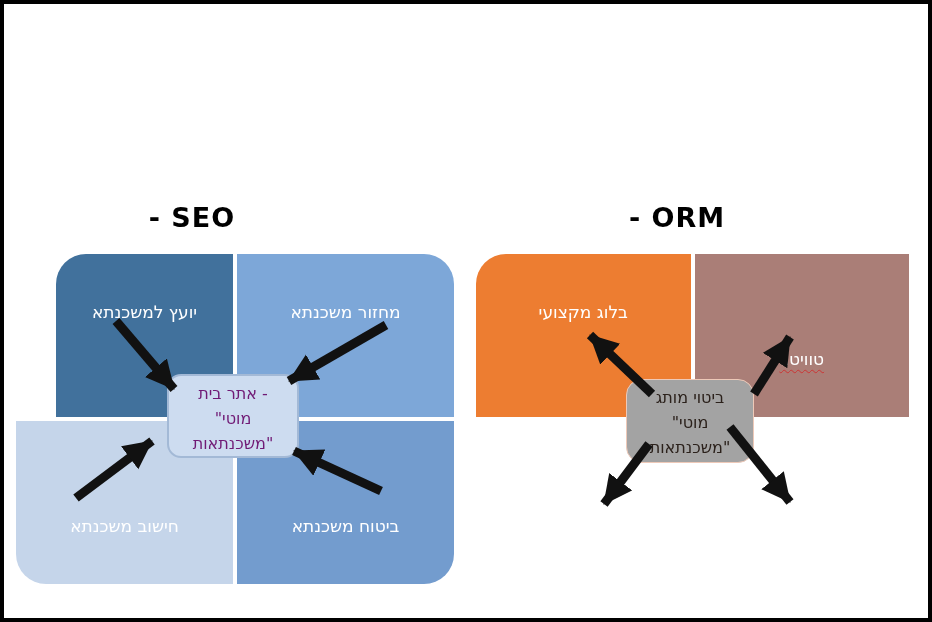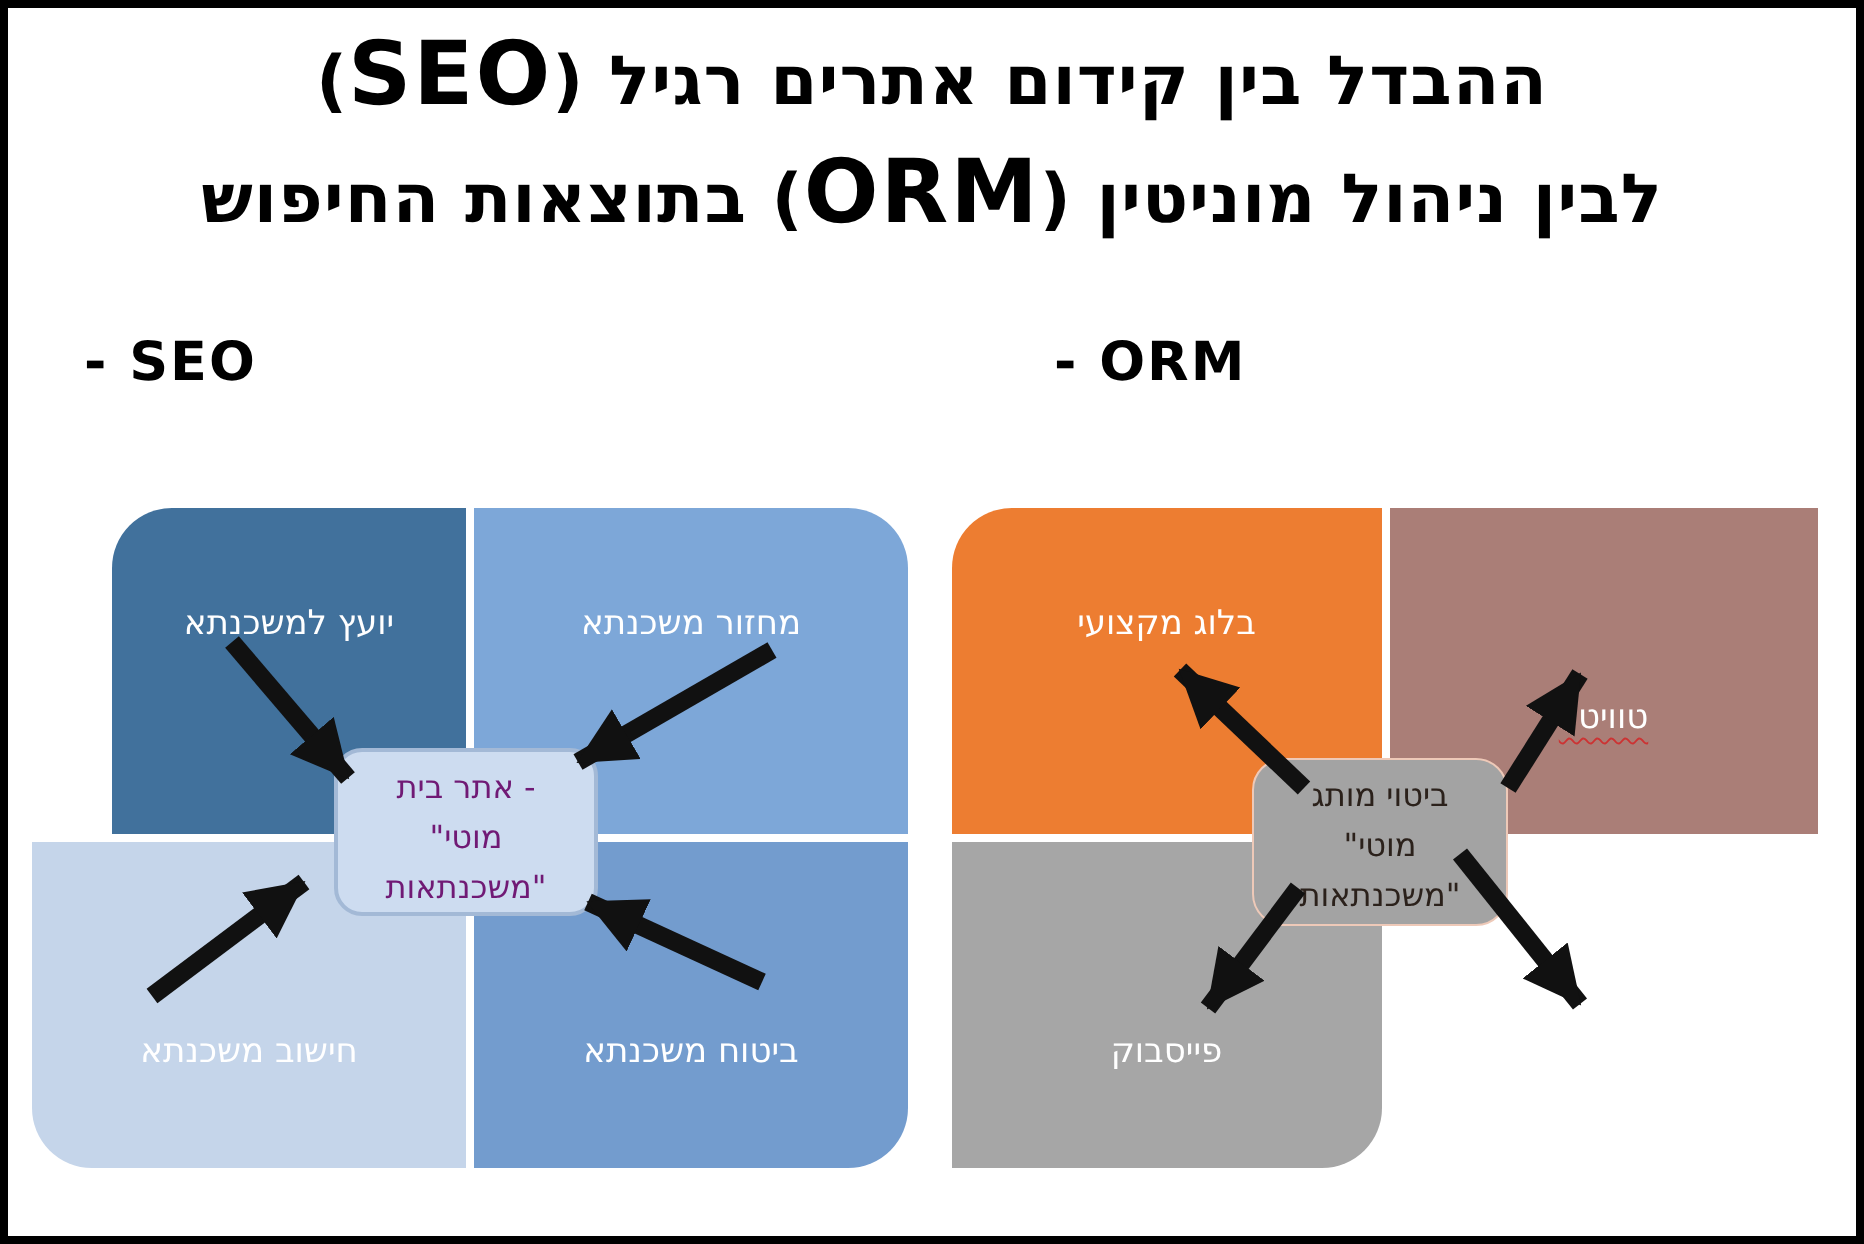--- a/index.html
+++ b/index.html
@@ -19,21 +19,21 @@
     font-weight:bold;
   }
   .title-line{
     font-size:34px;
     line-height:56px;
     letter-spacing:.5px;
     white-space:nowrap;
   }
   .title-line .latin{font-size:44px;letter-spacing:1px;}
   
-  .col-header{position:absolute;width:300px;color:#000;}
+  .col-header{position:absolute;width:300px;text-align:center;color:#000;margin-top:36px;}
   .col-header .heading{font-size:27px;font-weight:bold;letter-spacing:1px;}
   .col-header .subheading{font-size:20px;font-weight:bold;margin-top:6px;}
   .seo-header{left:38px;top:162px;}
   .orm-header{left:523px;top:162px;}
   
   .diagram{
     position:absolute;
     display:grid;
     grid-template-columns:1fr 1fr;
     grid-template-rows:1fr 1fr;
@@ -86,24 +86,20 @@
     position:absolute;left:0;top:0;width:924px;height:614px;
     pointer-events:none;
   }
   .arrows line{stroke:#111111;stroke-width:9;}
 </style>
 </head>
 <body>
 
 <div class="page">
 
-  <header class="title">
-    <div class="title-line" dir="rtl"><span>ההבדל בין קידום אתרים רגיל (</span><span class="latin">SEO</span><span>)</span></div>
-    <div class="title-line" dir="rtl"><span>לבין ניהול מוניטין (</span><span class="latin">ORM</span><span>) בתוצאות החיפוש</span></div>
-  </header>
 
   <section class="col-header seo-header">
     <div class="heading" dir="ltr">- SEO</div>
   </section>
 
   <section class="col-header orm-header">
     <div class="heading" dir="ltr">- ORM</div>
   </section>
 
   <div class="diagram seo-diagram">
@@ -121,23 +117,20 @@
     </div>
   </div>
 
   <div class="diagram orm-diagram">
     <div class="q q-tl top" style="background-color: rgb(237, 125, 49);">
       <span class="label" dir="rtl">בלוג מקצועי</span>
     </div>
     <div class="q q-bl bottom" style="background-color: rgb(170, 126, 119);">
       <span class="label misspelled" dir="rtl">טוויטר</span>
     </div>
-    <div class="q q-br bottom" style="background-color: rgb(166, 166, 166);">
-      <span class="label" dir="rtl">פייסבוק</span>
-    </div>
   </div>
 
   <div class="center-box seo-box" dir="ltr" style="background-color: rgb(205, 220, 240);">אתר בית -
 "מוטי
 משכנתאות"</div>
   <div class="center-box orm-box" dir="ltr" style="background-color: #a3a3a3;">ביטוי מותג
 "מוטי
 משכנתאות"</div>
 
   <svg class="arrows" viewBox="0 0 924 614" xmlns="http://www.w3.org/2000/svg">

